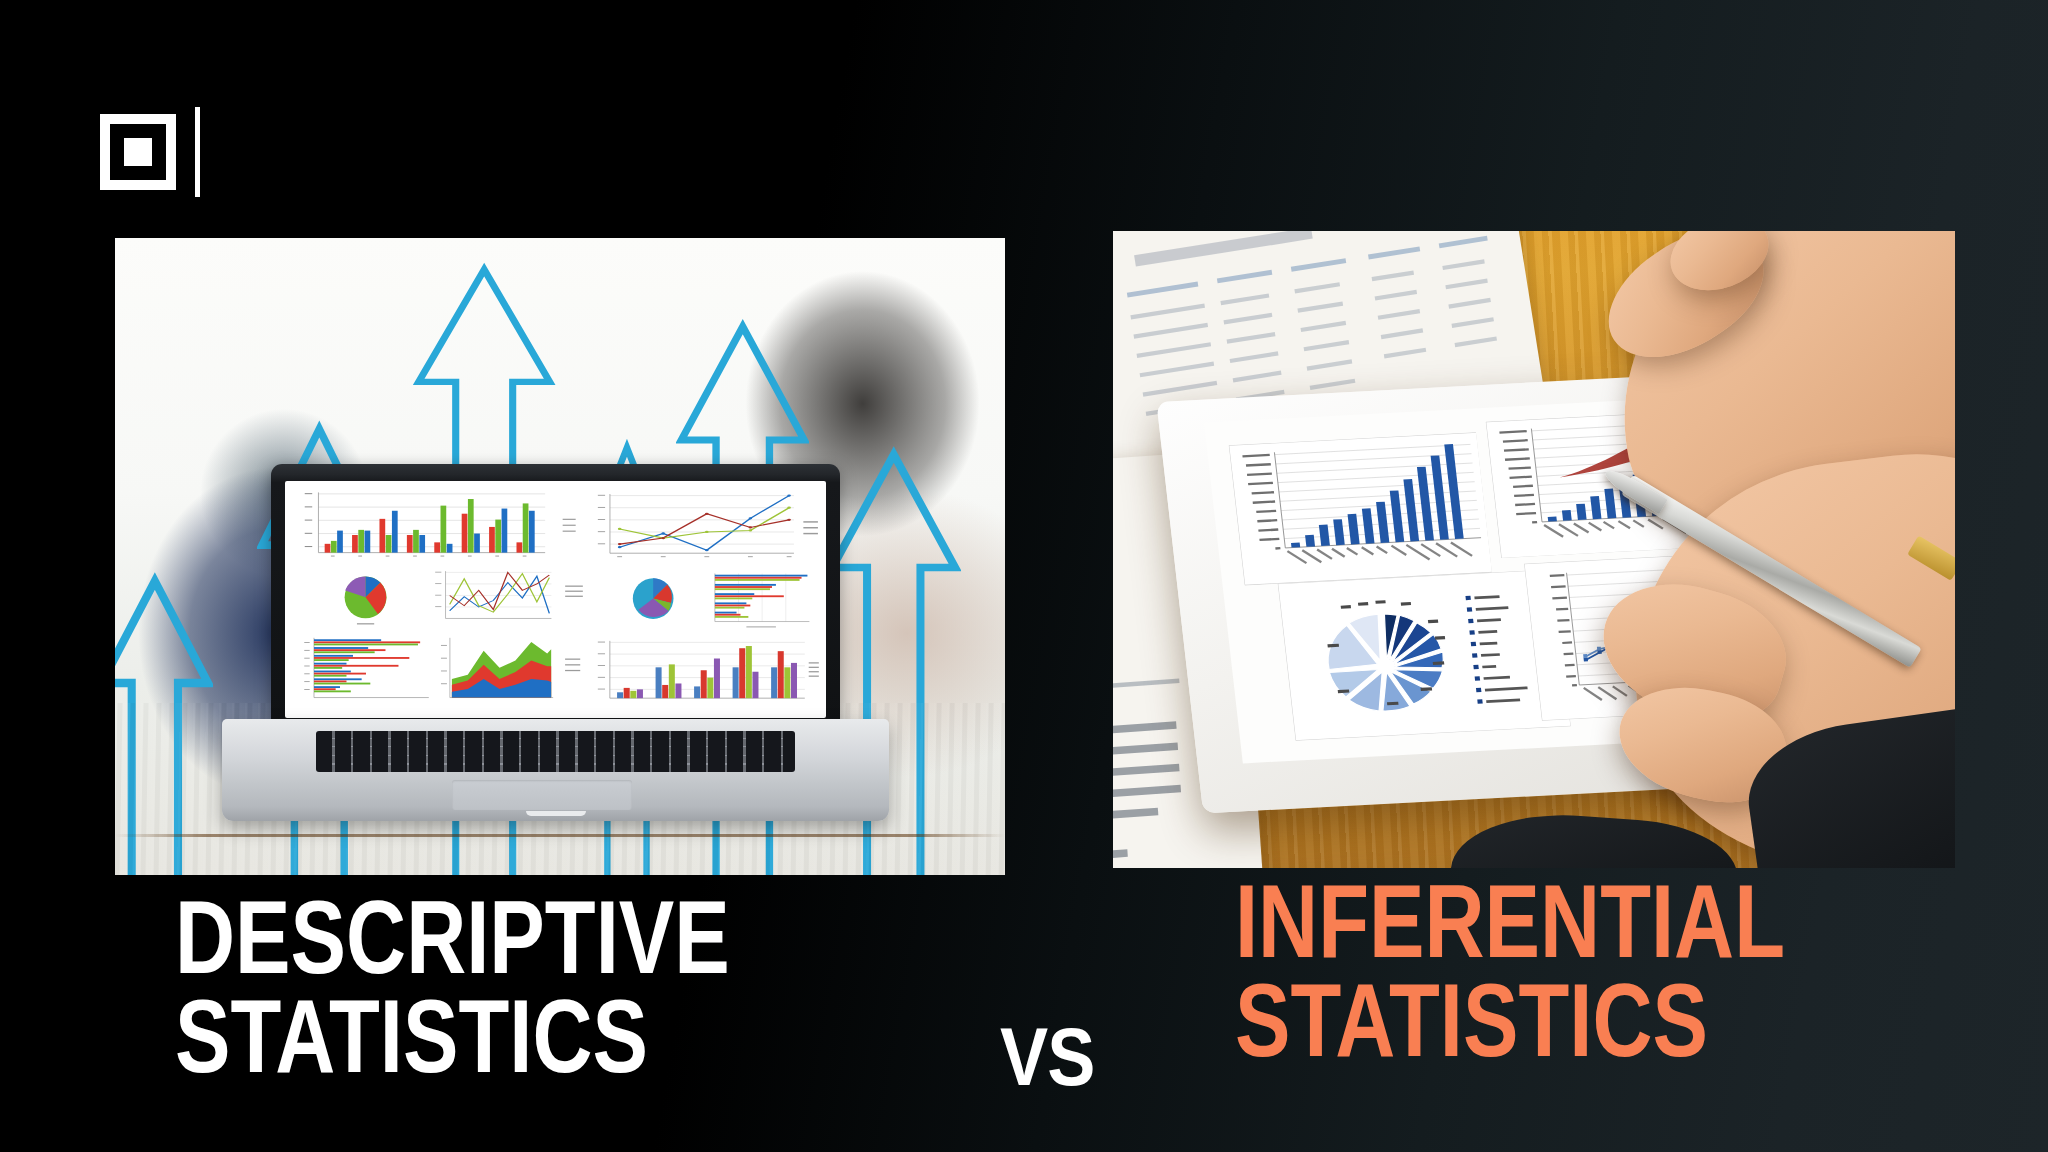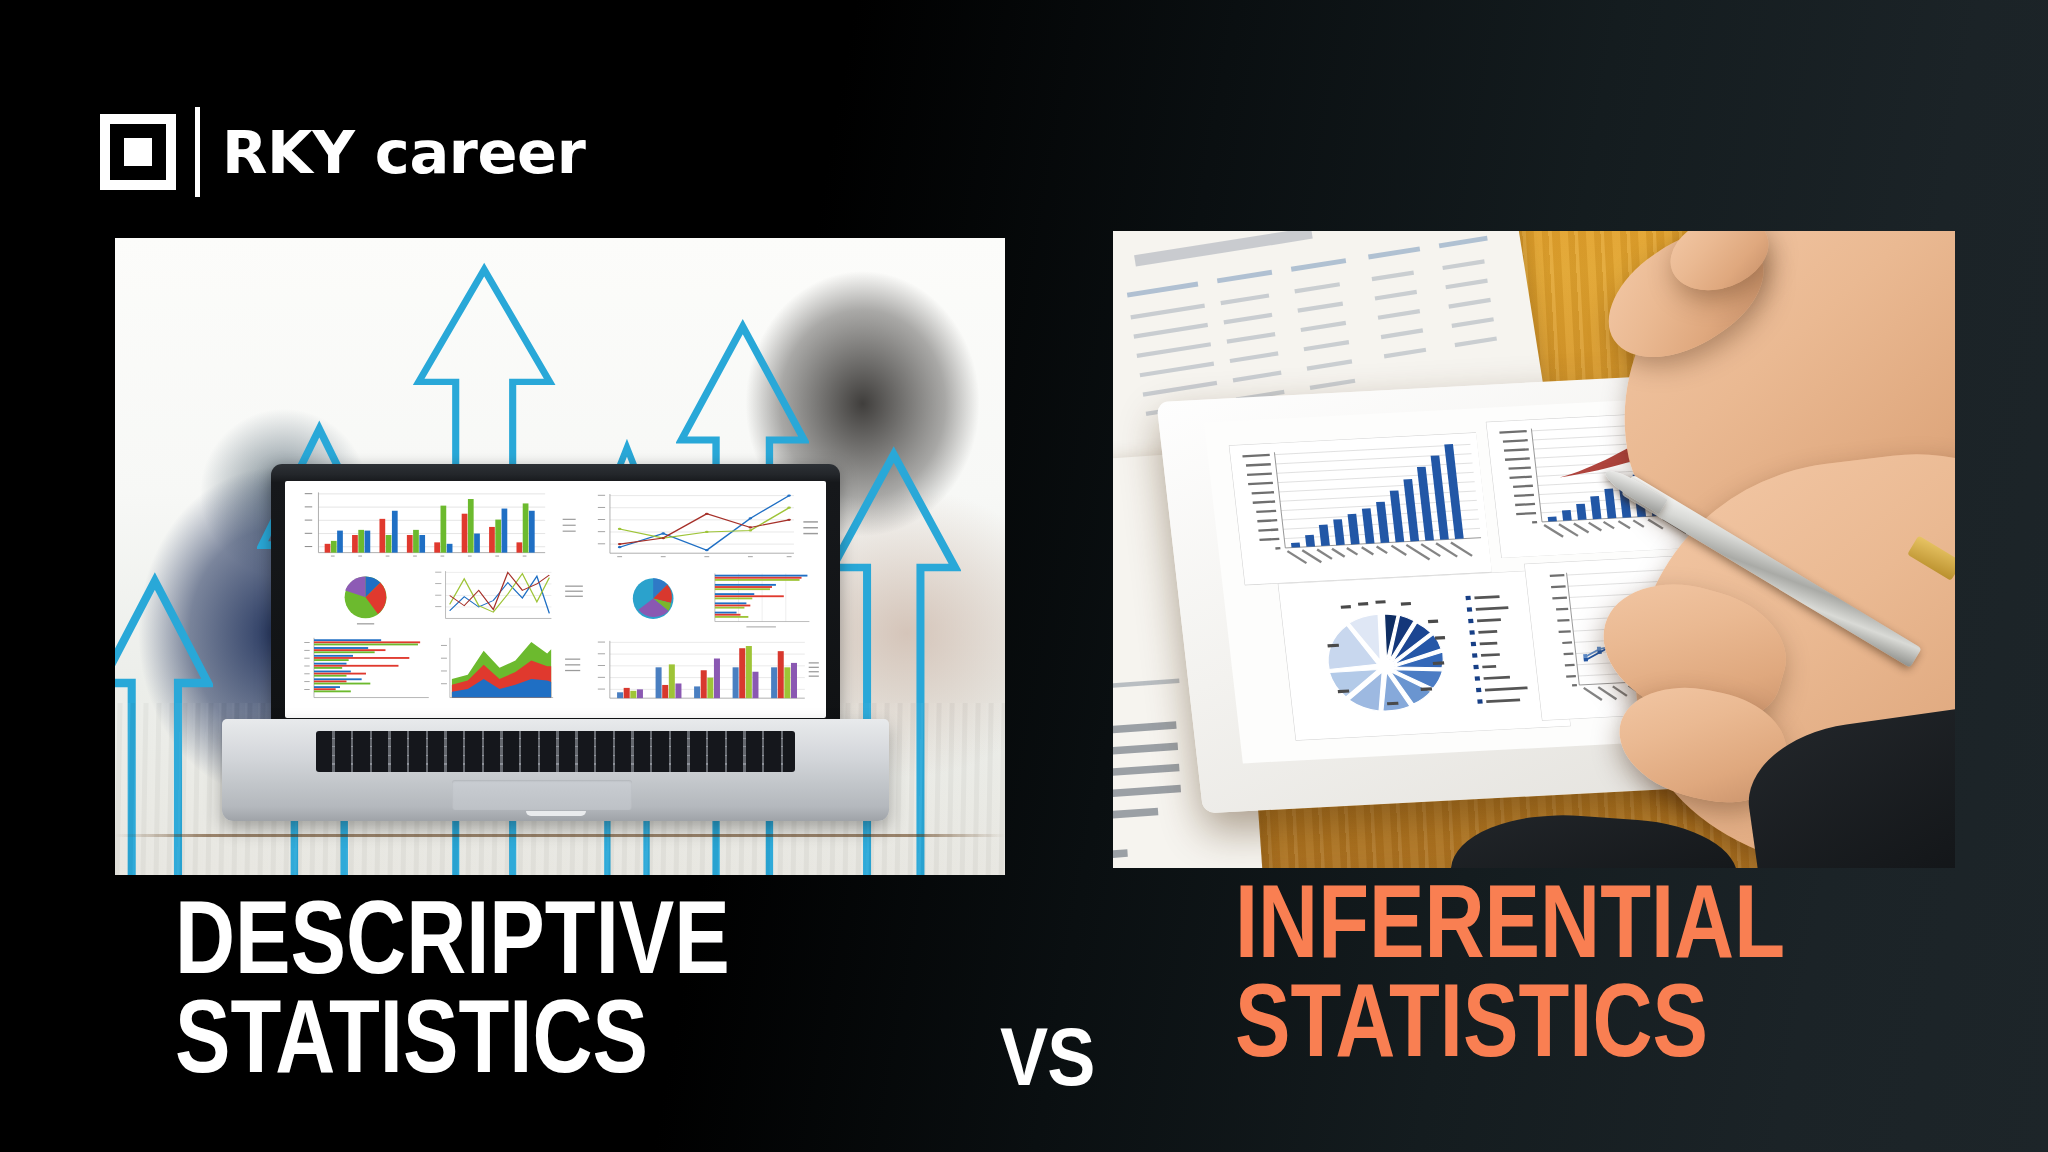--- a/index.html
+++ b/index.html
@@ -205,21 +205,20 @@
 </head>
 <body>
 
 <div id="stage">
 
   <div id="logo">
     <div id="logo-mark">
       <div id="logo-mark-inner"></div>
     </div>
     <div id="logo-divider"></div>
-    <div id="logo-text">RKY career</div>
   </div>
 
   <div class="panel" id="panel-left">
 
     <div class="office-bg"></div>
 
     <div class="arrow" style="left:-2%;top:52%;width:13%;height:49%;">
       <svg viewBox="0 0 100 260" preserveAspectRatio="none">
         <polyline points="30,260 30,95 4,95 50,10 96,95 70,95 70,260" fill="none" stroke="#29a8d8" stroke-width="7"></polyline>
       </svg>

